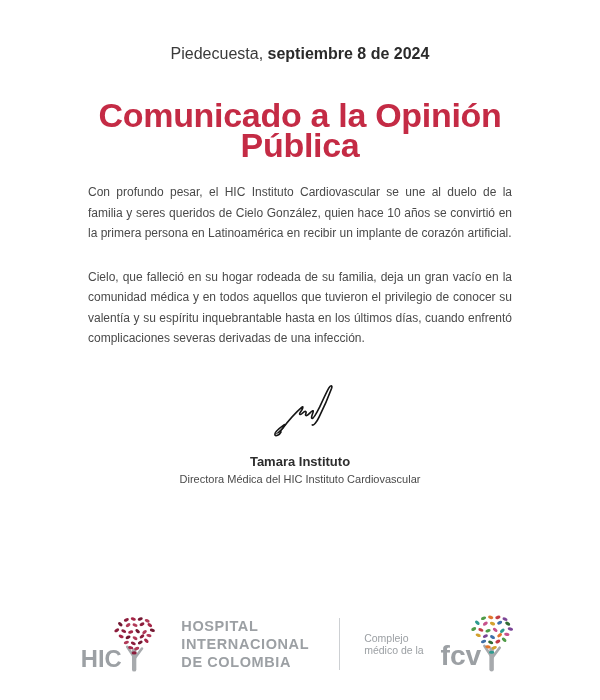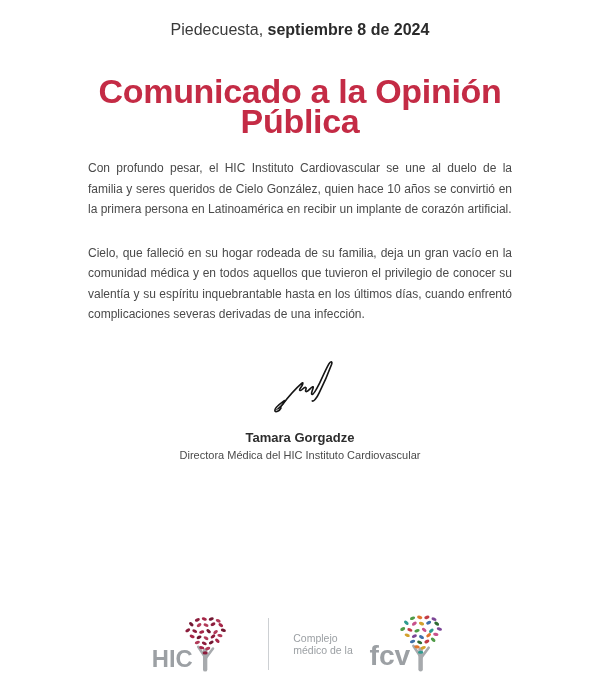--- a/index.html
+++ b/index.html
@@ -1,21 +1,21 @@
 <!DOCTYPE html>
 <html><head>
 <meta charset="utf-8">
 <style>
   html,body{margin:0;padding:0;background:#ffffff;}
   .page{
     position:relative;
     width:600px;height:700px;
     background:#ffffff;
     box-sizing:border-box;
-    padding:20px 88px 0 88px;
+    padding:44px 88px 0 88px;
     font-family:"Liberation Sans", sans-serif;
     overflow:hidden;
   }
   .dateline{
     text-align:center;
     font-size:16px;
     line-height:20px;
     color:#3a3a3a;
   }
   .dateline .date-bold{font-weight:700;color:#2b2b2b;margin-left:.28em;}
@@ -90,21 +90,21 @@
 
   <div class="signature-block">
     <svg class="sig" width="68" height="80" viewBox="0 0 100 85" aria-hidden="true">
       <path d="M13 76 L30 60 L22 72 Z" fill="#151515"></path>
       <path d="M22 72 C20 76 14 79 13 76 C12 73 20 66 27 61
                M24 67 C34 54 44 43 52 36 C56 32.5 54 38 51 42 C48 46 50 48 54 44
                C58 40 60 41.5 58.5 45 C57 48.5 60 49 64 44.5 C68 40 70.5 39 69 43.5
                C67.5 48 66 52 68 52 C70.5 52 75 43 79 35 C84 24 89 13 92.5 7
                C95 2.5 98 3 96.5 7.5 C93 17 85 36 78 50 C74.5 57.5 70 63 68 61.5" fill="none" stroke="#151515" stroke-width="2.4" stroke-linecap="round" stroke-linejoin="round"></path>
     </svg>
-    <div class="sig-name">Tamara Gorgadze</div>
+    <div class="sig-name">Tamara Instituto</div>
     <div class="sig-role">Directora Médica del HIC Instituto Cardiovascular</div>
   </div>
 
   <div class="footer">
 
     <svg width="90" height="64" viewBox="0 0 90 70" aria-hidden="true">
       <defs>
         <ellipse id="leaf" cx="0" cy="0" rx="3" ry="1.8"></ellipse>
       </defs>
       <text class="logo-text" x="0" y="60" font-size="26">HIC</text>
@@ -142,20 +142,25 @@
           <use href="#leaf" transform="translate(35 13) rotate(20)"></use>
             <use href="#leaf" transform="translate(46 21) rotate(-40)"></use>
           <use href="#leaf" transform="translate(35 28) rotate(30)"></use>
             <use href="#leaf" transform="translate(51 25) rotate(10)"></use>
           <use href="#leaf" transform="translate(25 33) rotate(-15)"></use>
             <use href="#leaf" transform="translate(37 40) rotate(-20)"></use>
         </g>
       </g>
     </svg>
 
+    <div class="hic-name">
+      <div>HOSPITAL</div>
+      <div>INTERNACIONAL</div>
+      <div>DE COLOMBIA</div>
+    </div>
 
     <div class="footer-divider"></div>
 
     <div class="fcv-tagline">
       <div>Complejo</div>
       <div>médico de la</div>
     </div>
 
     <svg width="85" height="64" viewBox="0 0 85 68" aria-hidden="true">
       <text class="logo-text" x="0" y="56" font-size="30">fcv</text>

